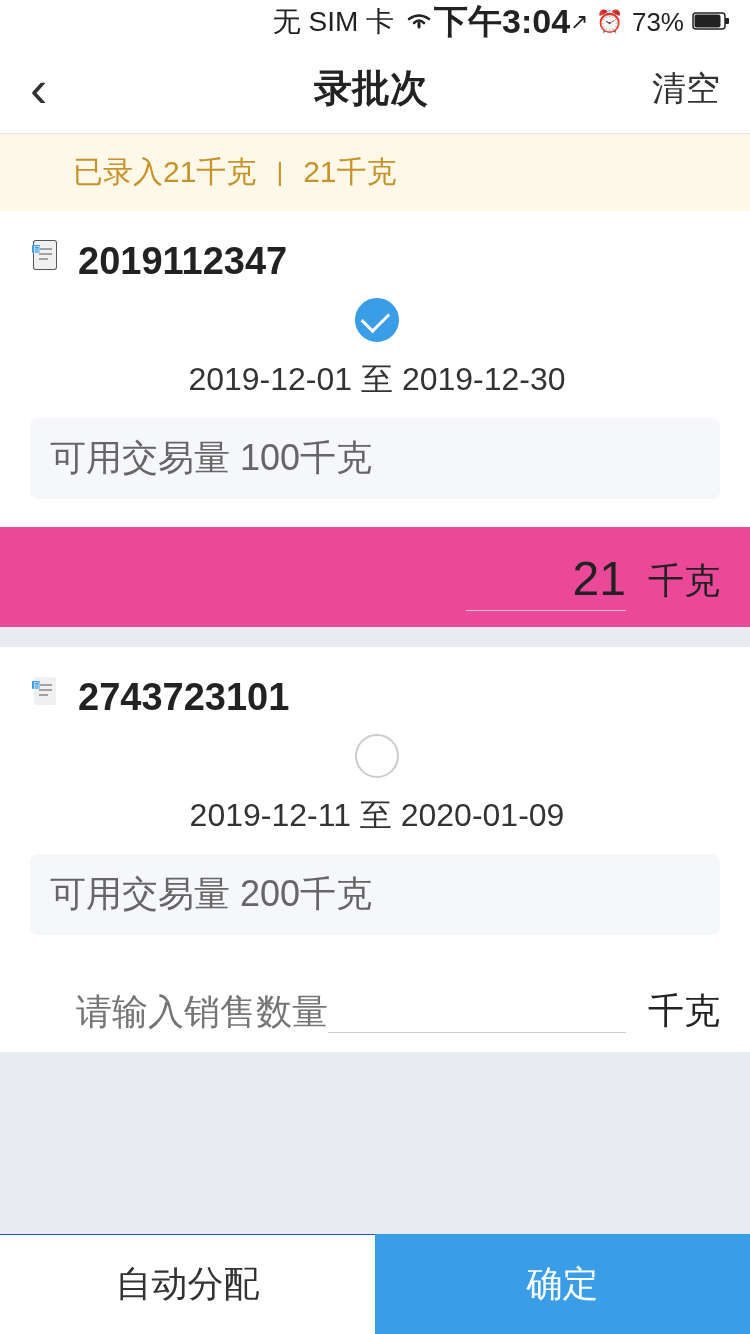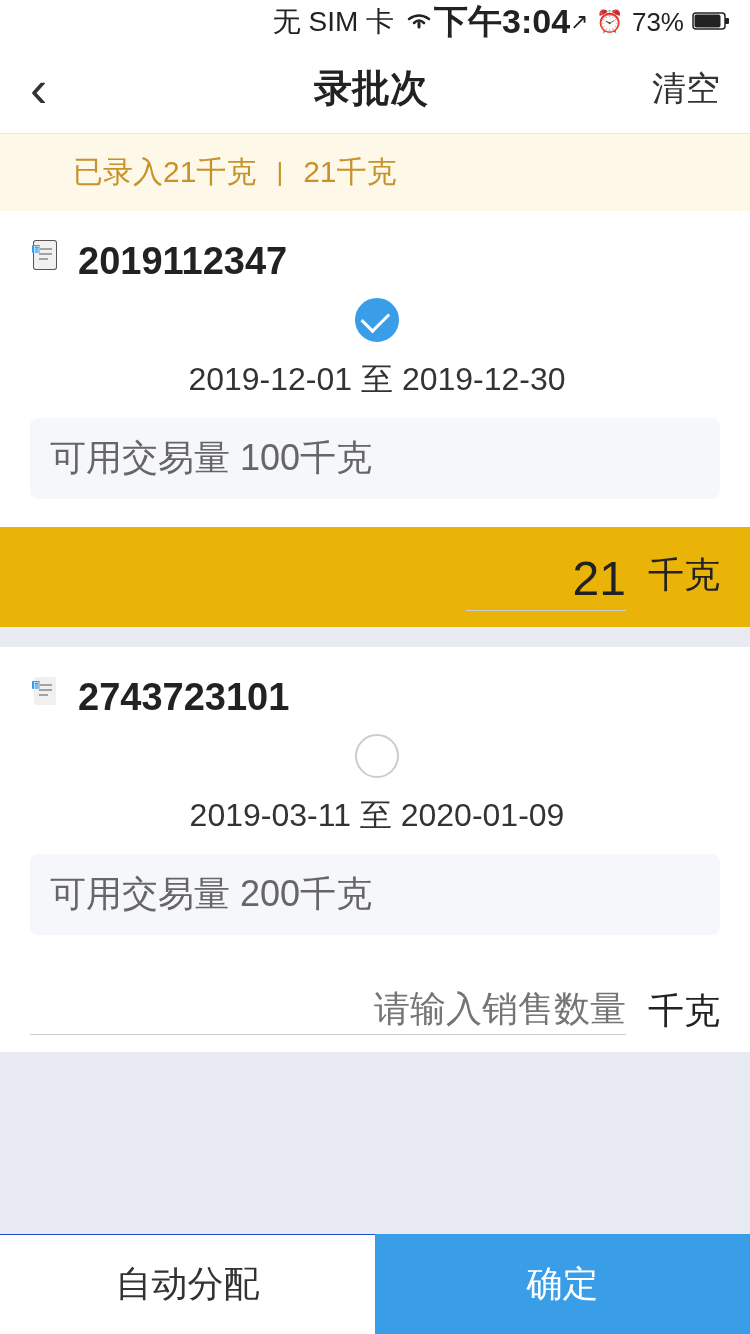--- a/index.html
+++ b/index.html
@@ -141,25 +141,25 @@
       border-radius: 8px;
       padding: 16px 20px;
       font-size: 36px;
       color: #666;
       margin-left: 0;
     }
 
     
     .amount-row {
       display: flex;
-      align-items: flex-start;
+      align-items: center;
       justify-content: flex-end;
       padding: 24px 30px 16px 14px;
       gap: 12px;
-      background: #eab308;
+      background: #ec4899;
     }
     .amount-input-wrapper {
       display: flex;
       align-items: flex-end;
       flex-direction: column;
       flex: 1;
     }
     .amount-value {
       font-size: 48px;
       font-weight: 400;
@@ -335,29 +335,29 @@
           <line x1="9" y1="15" x2="22" y2="15" stroke="#888" stroke-width="1.5"></line>
           <line x1="9" y1="20" x2="18" y2="20" stroke="#888" stroke-width="1.5"></line>
           <rect x="2" y="6" width="8" height="8" rx="1" fill="#3a9de8"></rect>
           <text x="3" y="13" font-size="8" fill="#fff">目</text>
         </svg>
       </span>
       <span class="batch-id">2743723101</span>
     </div>
     <div class="batch-date-row">
       <div class="checkbox-circle"></div>
-      <span class="batch-dates">2019-03-11 至 2020-01-09</span>
+      <span class="batch-dates">2019-12-11 至 2020-01-09</span>
     </div>
     <div class="available-box">
       <span>可用交易量 200千克</span>
     </div>
   </div>
 
   <div class="input-placeholder-row">
-    <div style="flex:1; display:flex; flex-direction:column; align-items:flex-end;">
+    <div style="flex:1; display:flex; align-items:flex-end;">
       <input type="text" placeholder="请输入销售数量" style="font-size: 36px; text-align: right; border: none; outline: none; background: transparent; width: 100%; color: rgb(204, 204, 204);">
       <div class="input-underline"></div>
     </div>
     <span class="input-unit">千克</span>
   </div>
 
   <div style="height: 490px; background: #e8ebf2;"></div>
 
 </div>
 

